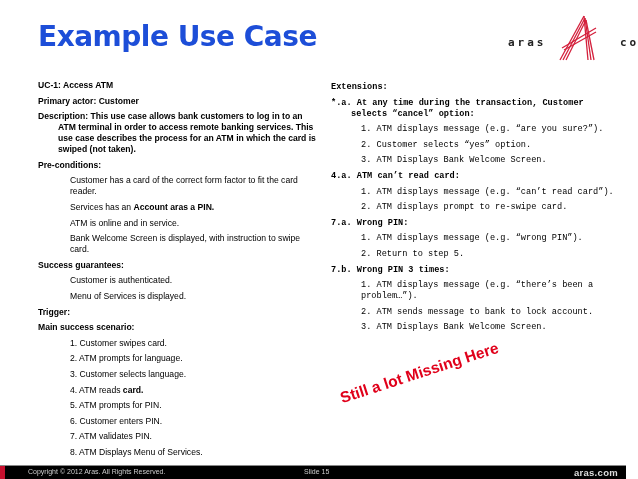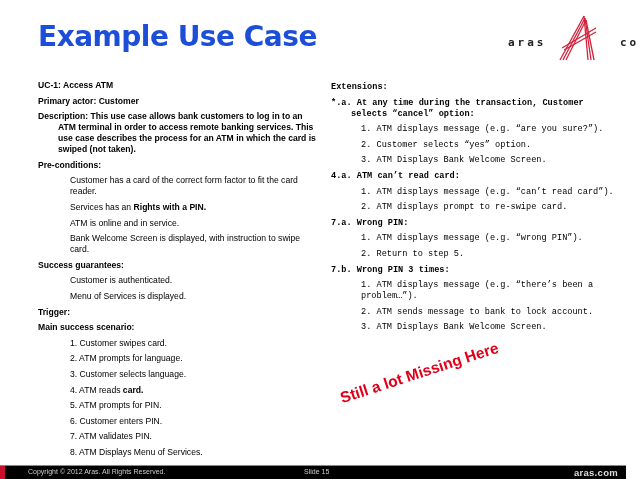--- a/index.html
+++ b/index.html
@@ -52,21 +52,21 @@
   <span class="w2">corp</span>
   <span class="reg">®</span>
 </div>
 
 <div class="col left">
   <p class="p b">UC-1: Access ATM</p>
   <p class="p b">Primary actor: Customer</p>
   <p class="p b hang"><span>Description: </span><span>This use case allows bank customers to log in to an ATM terminal in order to access remote banking services. This use case describes the process for an ATM in which the card is swiped (not taken).</span></p>
   <p class="p b">Pre-conditions:</p>
   <p class="p ind1">Customer has a card of the correct form factor to fit the card reader.</p>
-  <p class="p ind1"><span>Services has an </span><span class="b">Rights with a PIN.</span></p>
+  <p class="p ind1"><span>Services has an </span><span class="b">Account aras a PIN.</span></p>
   <p class="p ind1">ATM is online and in service.</p>
   <p class="p ind1">Bank Welcome Screen is displayed, with instruction to swipe card.</p>
   <p class="p b">Success guarantees:</p>
   <p class="p ind1">Customer is authenticated.</p>
   <p class="p ind1">Menu of Services is displayed.</p>
   <p class="p b">Trigger:</p>
   <p class="p b">Main success scenario:</p>
   <p class="p ind2">1. Customer swipes card.</p>
   <p class="p ind2">2. ATM prompts for language.</p>
   <p class="p ind2">3. Customer selects language.</p>

